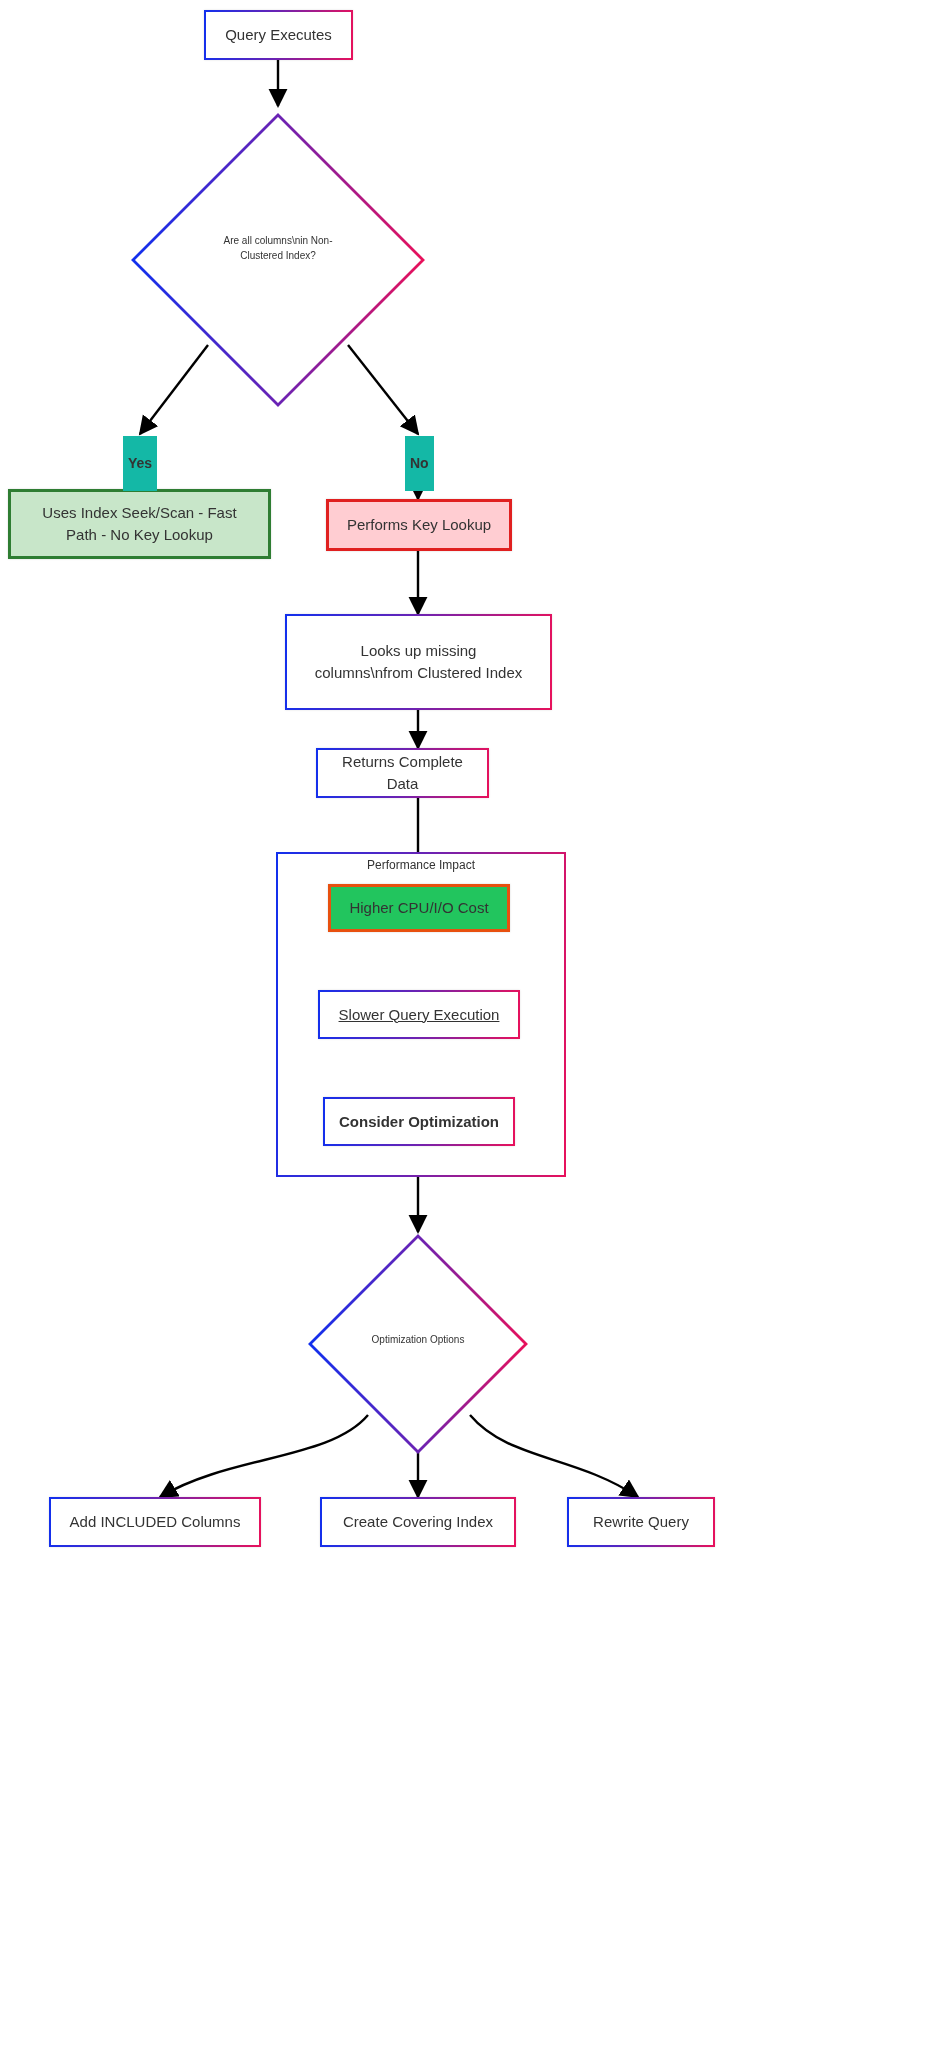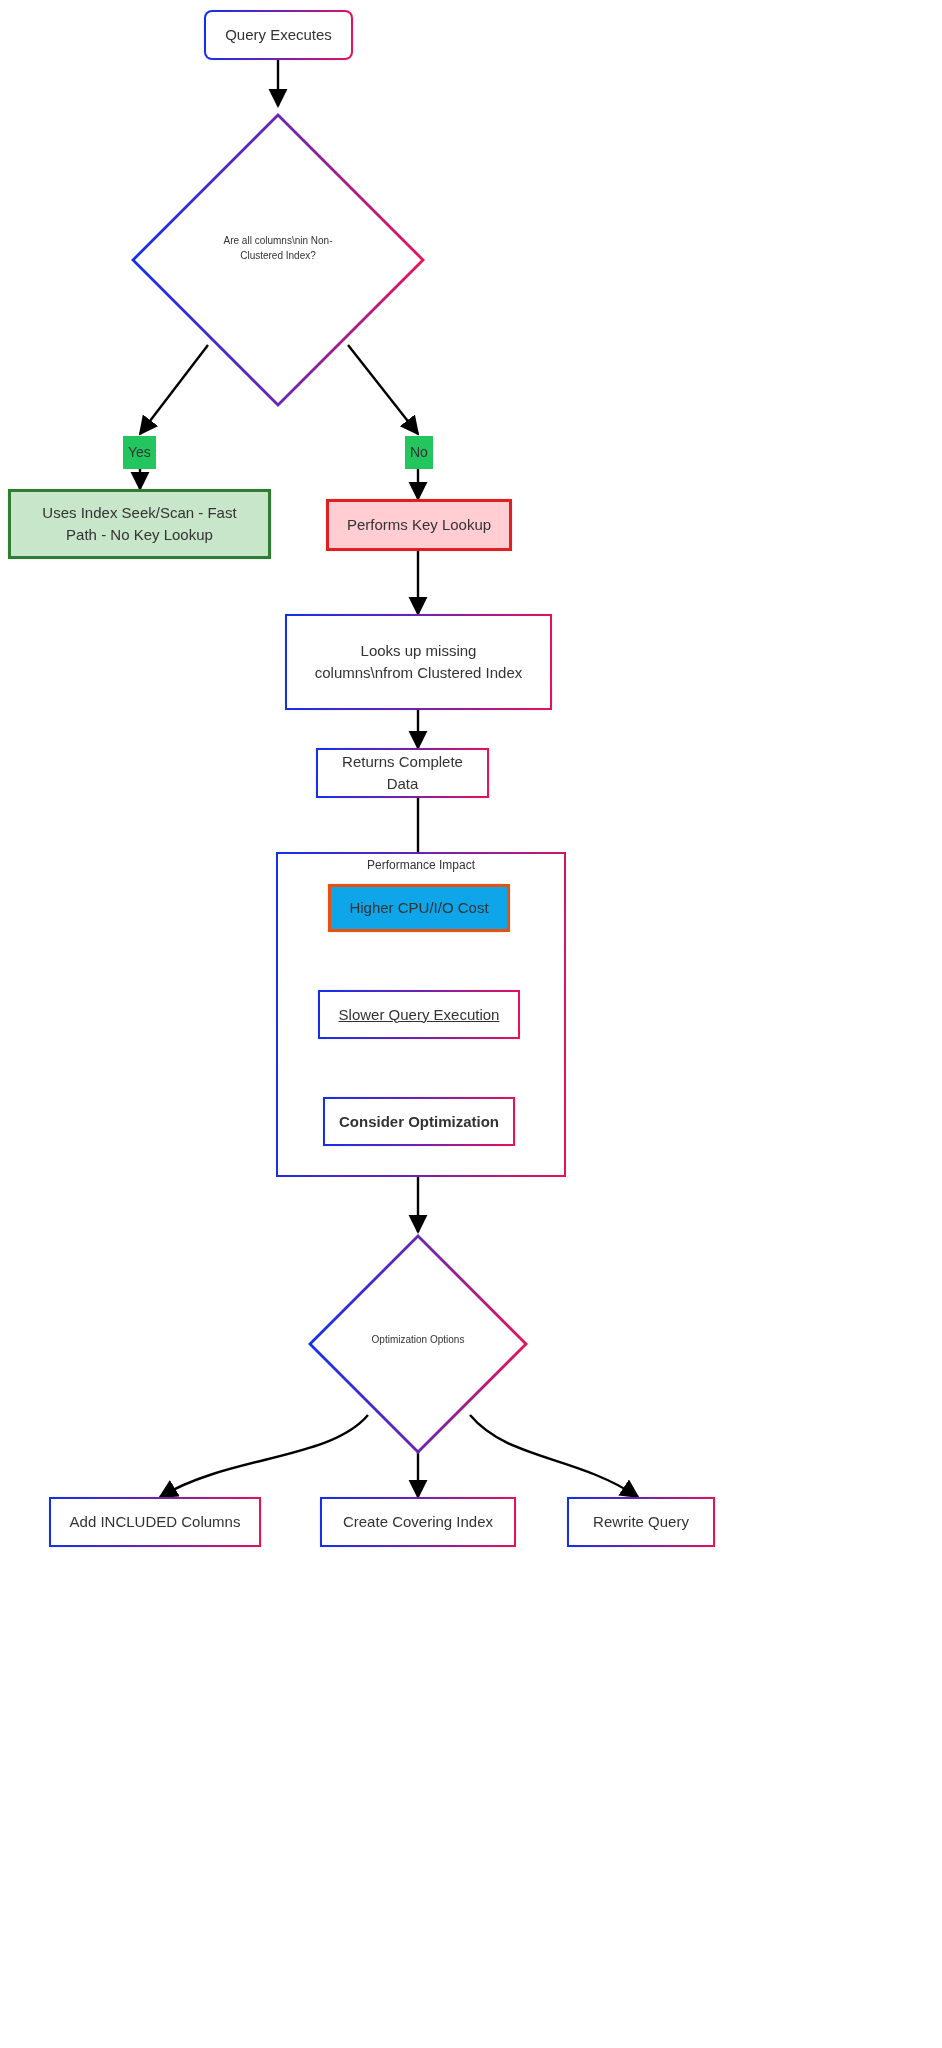--- a/index.html
+++ b/index.html
@@ -53,21 +53,21 @@
     background:#c8e6c9;
     border:3px solid #2e7d32;
     box-shadow:0 0 2px rgba(0,0,0,.15);
   }
   .red-box{
     background:#ffcdd2;
     border:3px solid #e02020;
     box-shadow:0 0 2px rgba(0,0,0,.15);
   }
   .orange-box{
-    background:#0ea5e9;
+    background:#22c55e;
     border:3px solid #e8500f;
     box-shadow:0 0 2px rgba(0,0,0,.15);
   }
 
   
   .diamond-wrap{
     position:absolute;
     z-index:3;
   }
   .diamond-wrap svg{display:block;overflow:visible;}
@@ -99,25 +99,26 @@
     color:#333333;
     background:transparent;
     z-index:2;
   }
 
   
   .edge-label{
     position:absolute;
     font-size:14px;
     color:#333333;
-    background:#22c55e;
-    padding:9px 5px;
+    background:#14b8a6;
+    padding:20px 5px;
     line-height:1.1;
     z-index:4;
     white-space:nowrap;
+    font-weight:bold;
   }
 </style>
 </head>
 <body>
 
 <div id="stage">
 
   <svg id="edges" viewBox="0 0 942 2048" width="942" height="2048" xmlns="http://www.w3.org/2000/svg">
     <defs>
       <marker id="arrow" markerWidth="10" markerHeight="10" refX="7.2" refY="4" orient="auto" markerUnits="strokeWidth">
@@ -145,21 +146,21 @@
       <path d="M418,1039 L418,1097"></path>
 
       <path d="M418,1146 L418,1232"></path>
 
       <path d="M368,1415 C330,1460 230,1455 160,1497"></path>
       <path d="M418,1440 L418,1497"></path>
       <path d="M470,1415 C508,1460 575,1455 638,1497"></path>
     </g>
   </svg>
 
-  <div class="node grad-box" style="left:204px;top:10px;width:149px;height:50px;border-radius:8px;">
+  <div class="node grad-box" style="left:204px;top:10px;width:149px;height:50px;">
     <span>Query Executes</span>
   </div>
 
   <div class="diamond-wrap" style="left:130px;top:112px;width:296px;height:296px;">
     <svg width="296" height="296" viewBox="0 0 296 296" xmlns="http://www.w3.org/2000/svg">
       <defs>
         <linearGradient id="dg1" x1="0" y1="0.5" x2="1" y2="0.5">
           <stop offset="0%" stop-color="#1130ee"></stop>
           <stop offset="50%" stop-color="#6a23b4"></stop>
           <stop offset="100%" stop-color="#e8115b"></stop>

